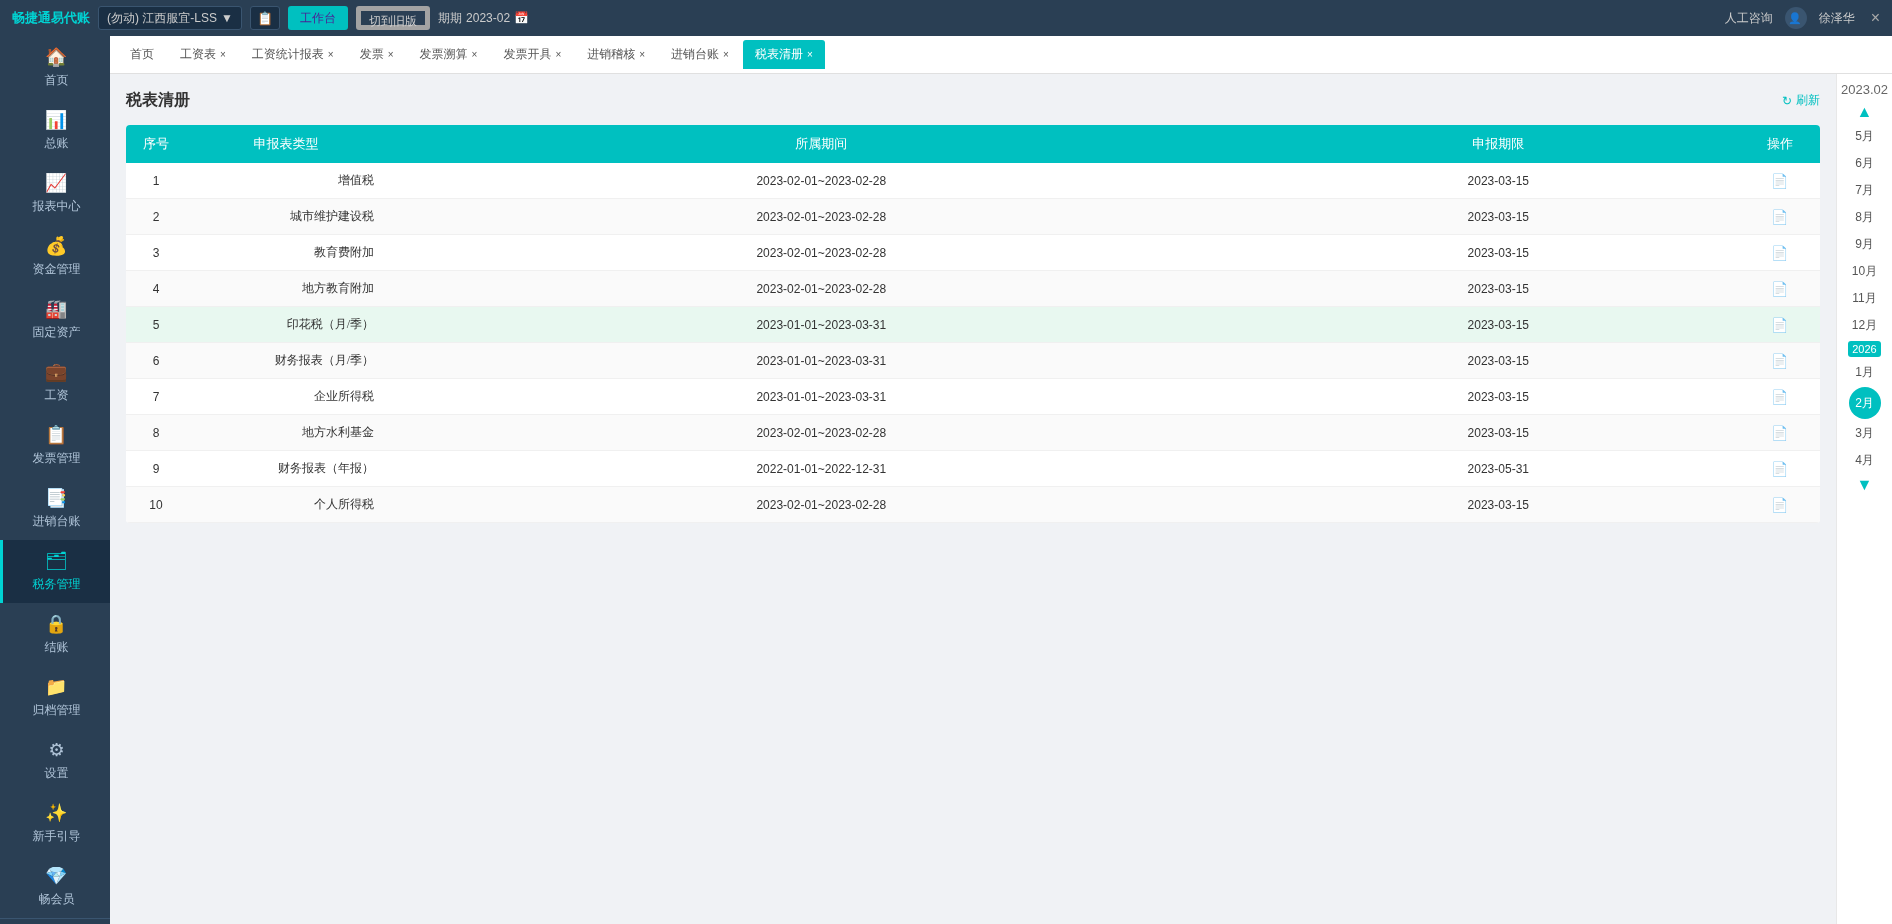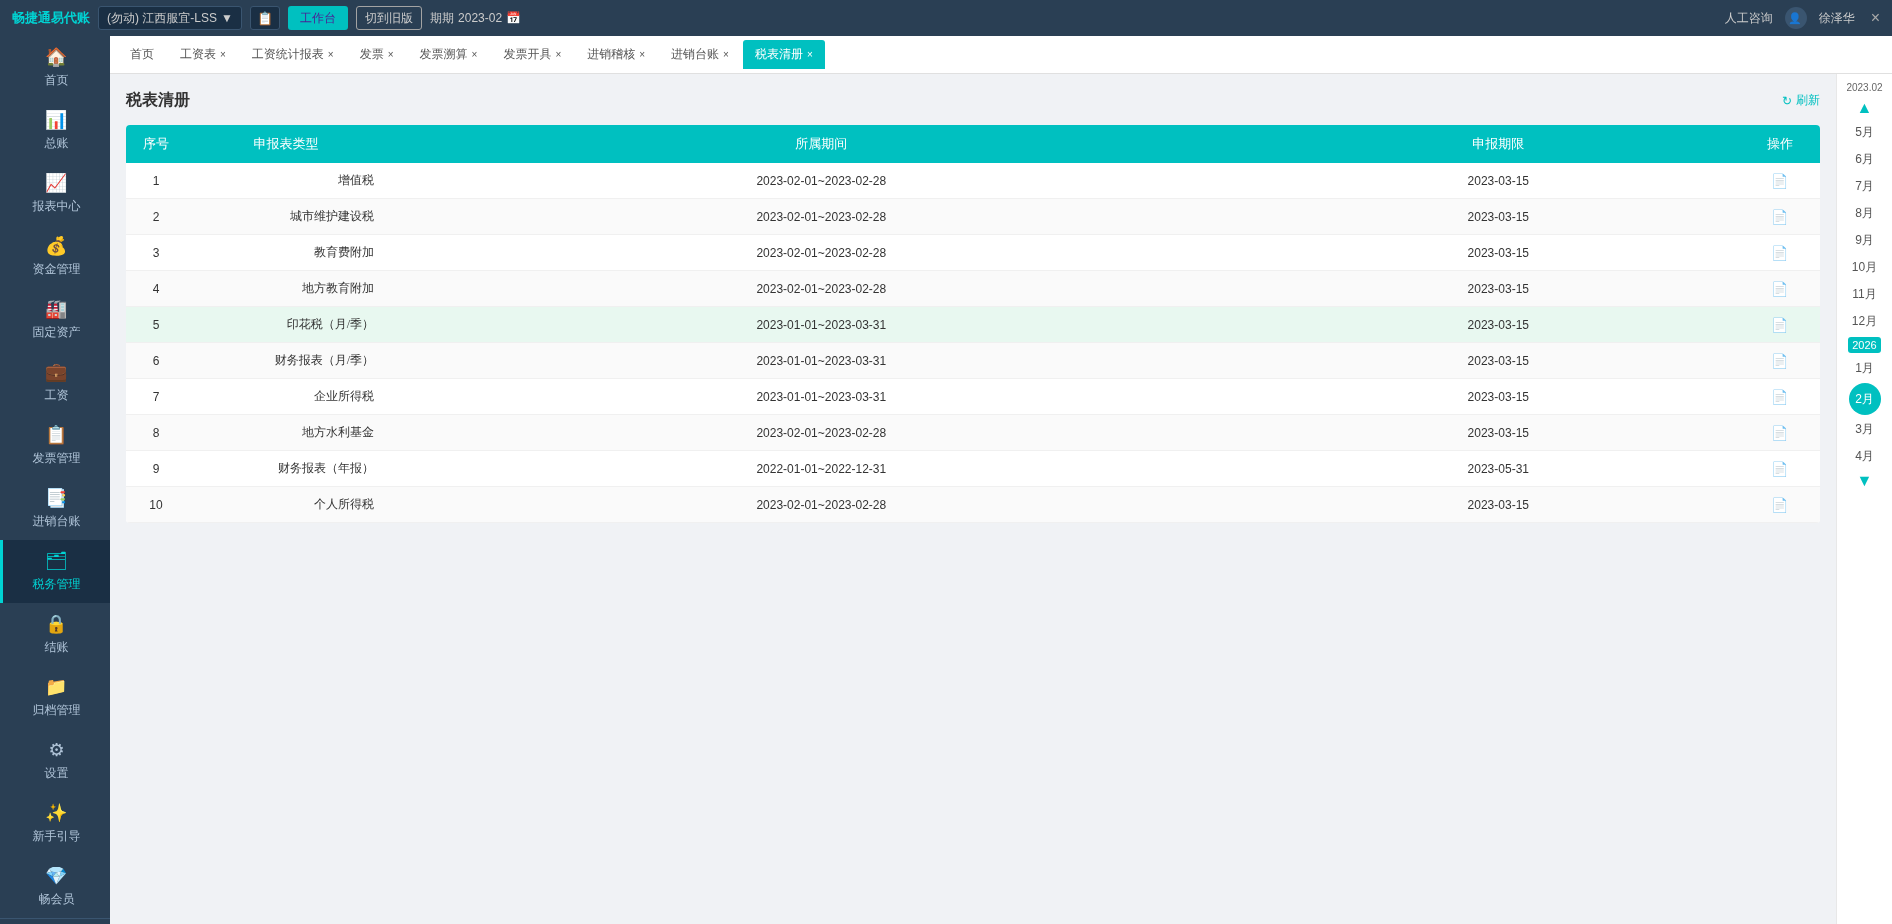--- a/index.html
+++ b/index.html
@@ -50,21 +50,21 @@
       border: none;
       border-radius: 3px;
       padding: 2px 12px;
       cursor: pointer;
       height: 24px;
       font-size: 12px;
     }
     .top-bar .switch-btn {
       background: transparent;
       color: #ccc;
-      border: 1px solid #a3a3a3;
+      border: 5px solid #a3a3a3;
       border-radius: 3px;
       padding: 2px 8px;
       cursor: pointer;
       height: 24px;
       font-size: 12px;
     }
     .top-bar .period {
       color: #ccc;
       font-size: 12px;
       display: flex;
@@ -247,21 +247,21 @@
       background: white;
       border-left: 1px solid #e8e8e8;
       display: flex;
       flex-direction: column;
       align-items: center;
       padding: 4px 0;
       overflow-y: auto;
       flex-shrink: 0;
     }
     .picker-year-label {
-      font-size: 10px;
+      font-size: 13px;
       color: #666;
       padding: 4px 2px;
       text-align: center;
       white-space: nowrap;
     }
     .picker-up-arrow, .picker-down-arrow {
       color: #00c0c0;
       cursor: pointer;
       font-size: 16px;
       padding: 2px;

